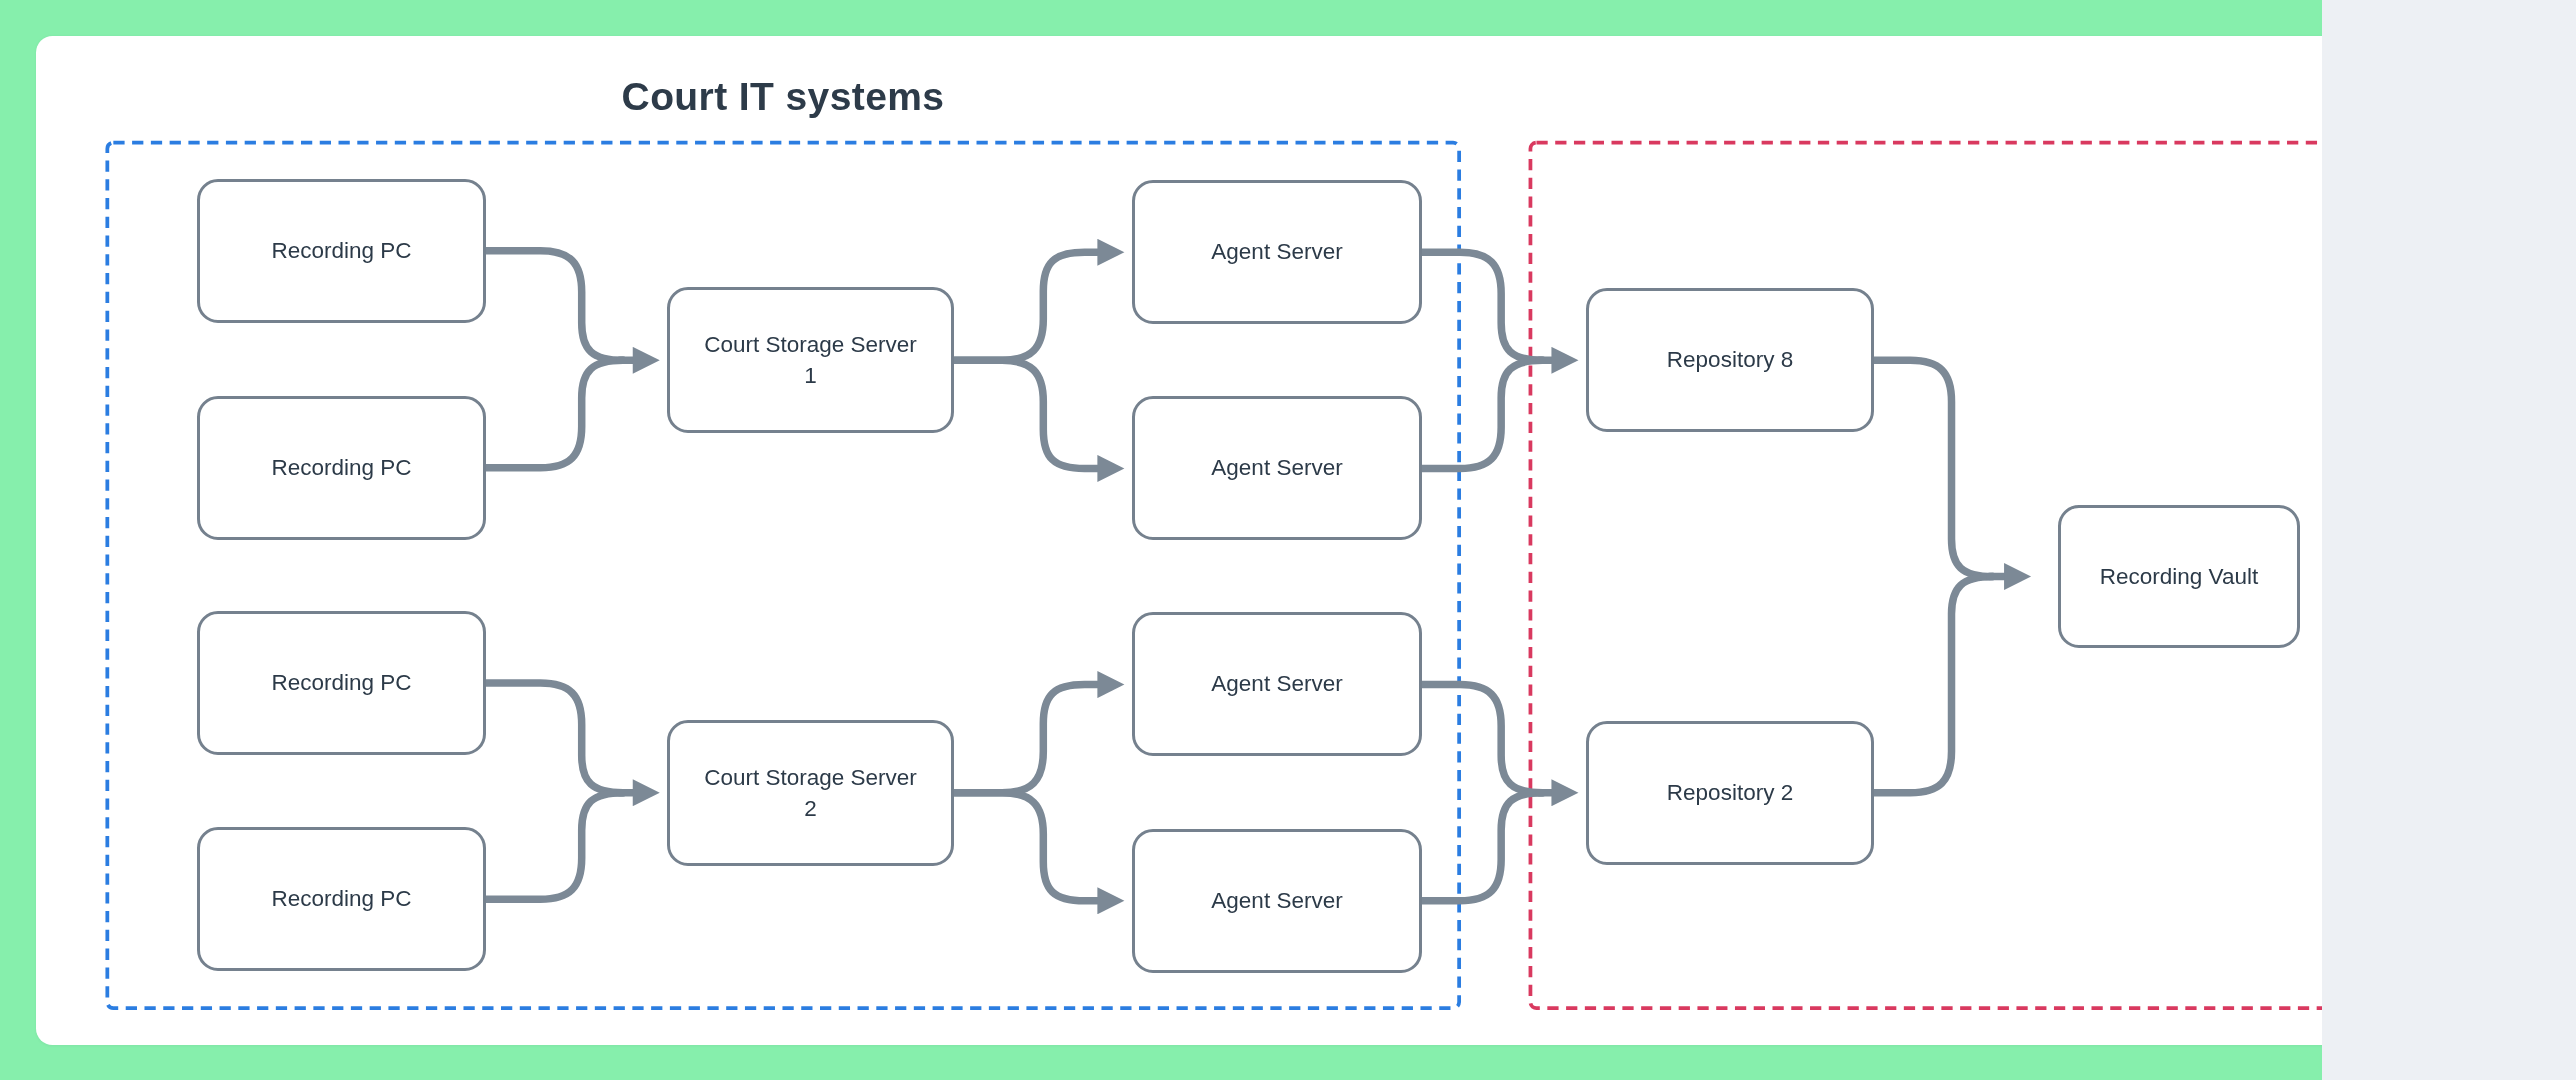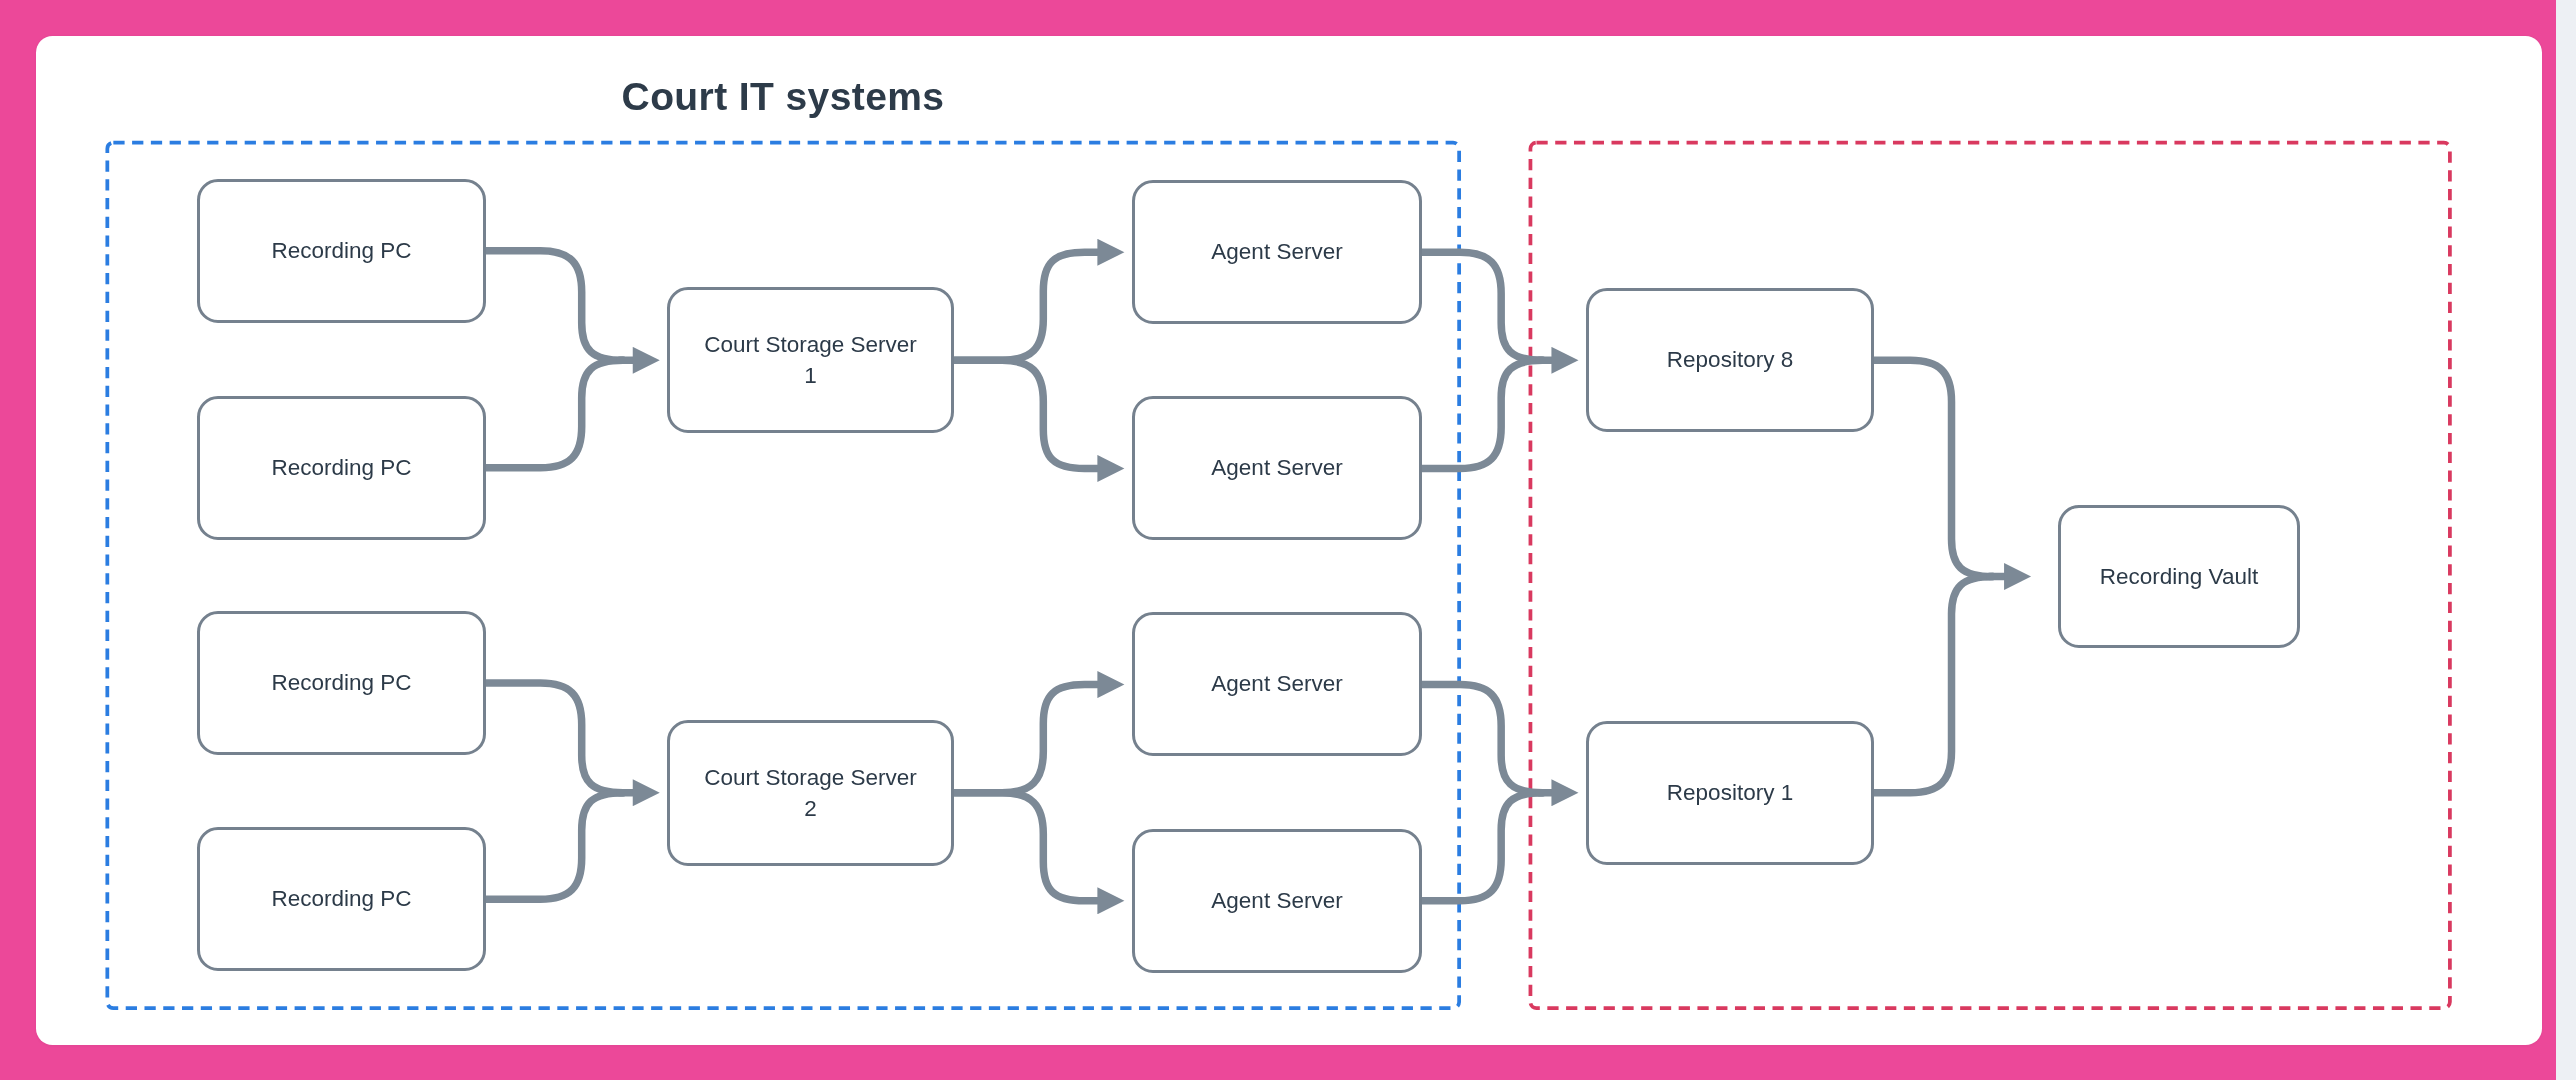--- a/index.html
+++ b/index.html
@@ -1,19 +1,19 @@
 <!DOCTYPE html>
 <html style="font-size:12px"><head>
 <meta charset="utf-8">
 <style>
   html,body{margin:0;padding:0;background:#edf0f4;}
   .canvas{
     position:relative;
-    width:2556px;height:1081px;
-    background:#ec4899;
+    width:2322px;height:1081px;
+    background:#86efac;
     font-family:"Liberation Sans","DejaVu Sans",sans-serif;
     overflow:hidden;
   }
   .card{
     position:absolute;left:36px;top:36px;width:2506px;height:1009px;
     background:#ffffff;border-radius:16.5px;
     box-shadow:0 0.8px 3px rgba(30,40,60,0.05);
   }
   svg.diagram{position:absolute;left:0;top:0;width:2576px;height:1081px;}
   .group-title{
@@ -103,20 +103,20 @@
       <div class="node" style="left: 1132px; top: 612px; width: 290px; height: 144px;">
         <span>Agent Server</span>
       </div>
       <div class="node" style="left: 1132px; top: 829px; width: 290px; height: 144px;">
         <span>Agent Server</span>
       </div>
       <div class="node" style="left: 1586px; top: 288px; width: 288px; height: 144px;">
         <span>Repository 8</span>
       </div>
       <div class="node" style="left: 1586px; top: 721px; width: 288px; height: 144px;">
-        <span>Repository 1</span>
+        <span>Repository 2</span>
       </div>
       <div class="node" style="left: 2039px; top: 505px; width: 242px; height: 143px; margin-left: 19px;">
         <span>Recording Vault</span>
       </div>
     </div>
 </div>
 
 
 </body></html>

